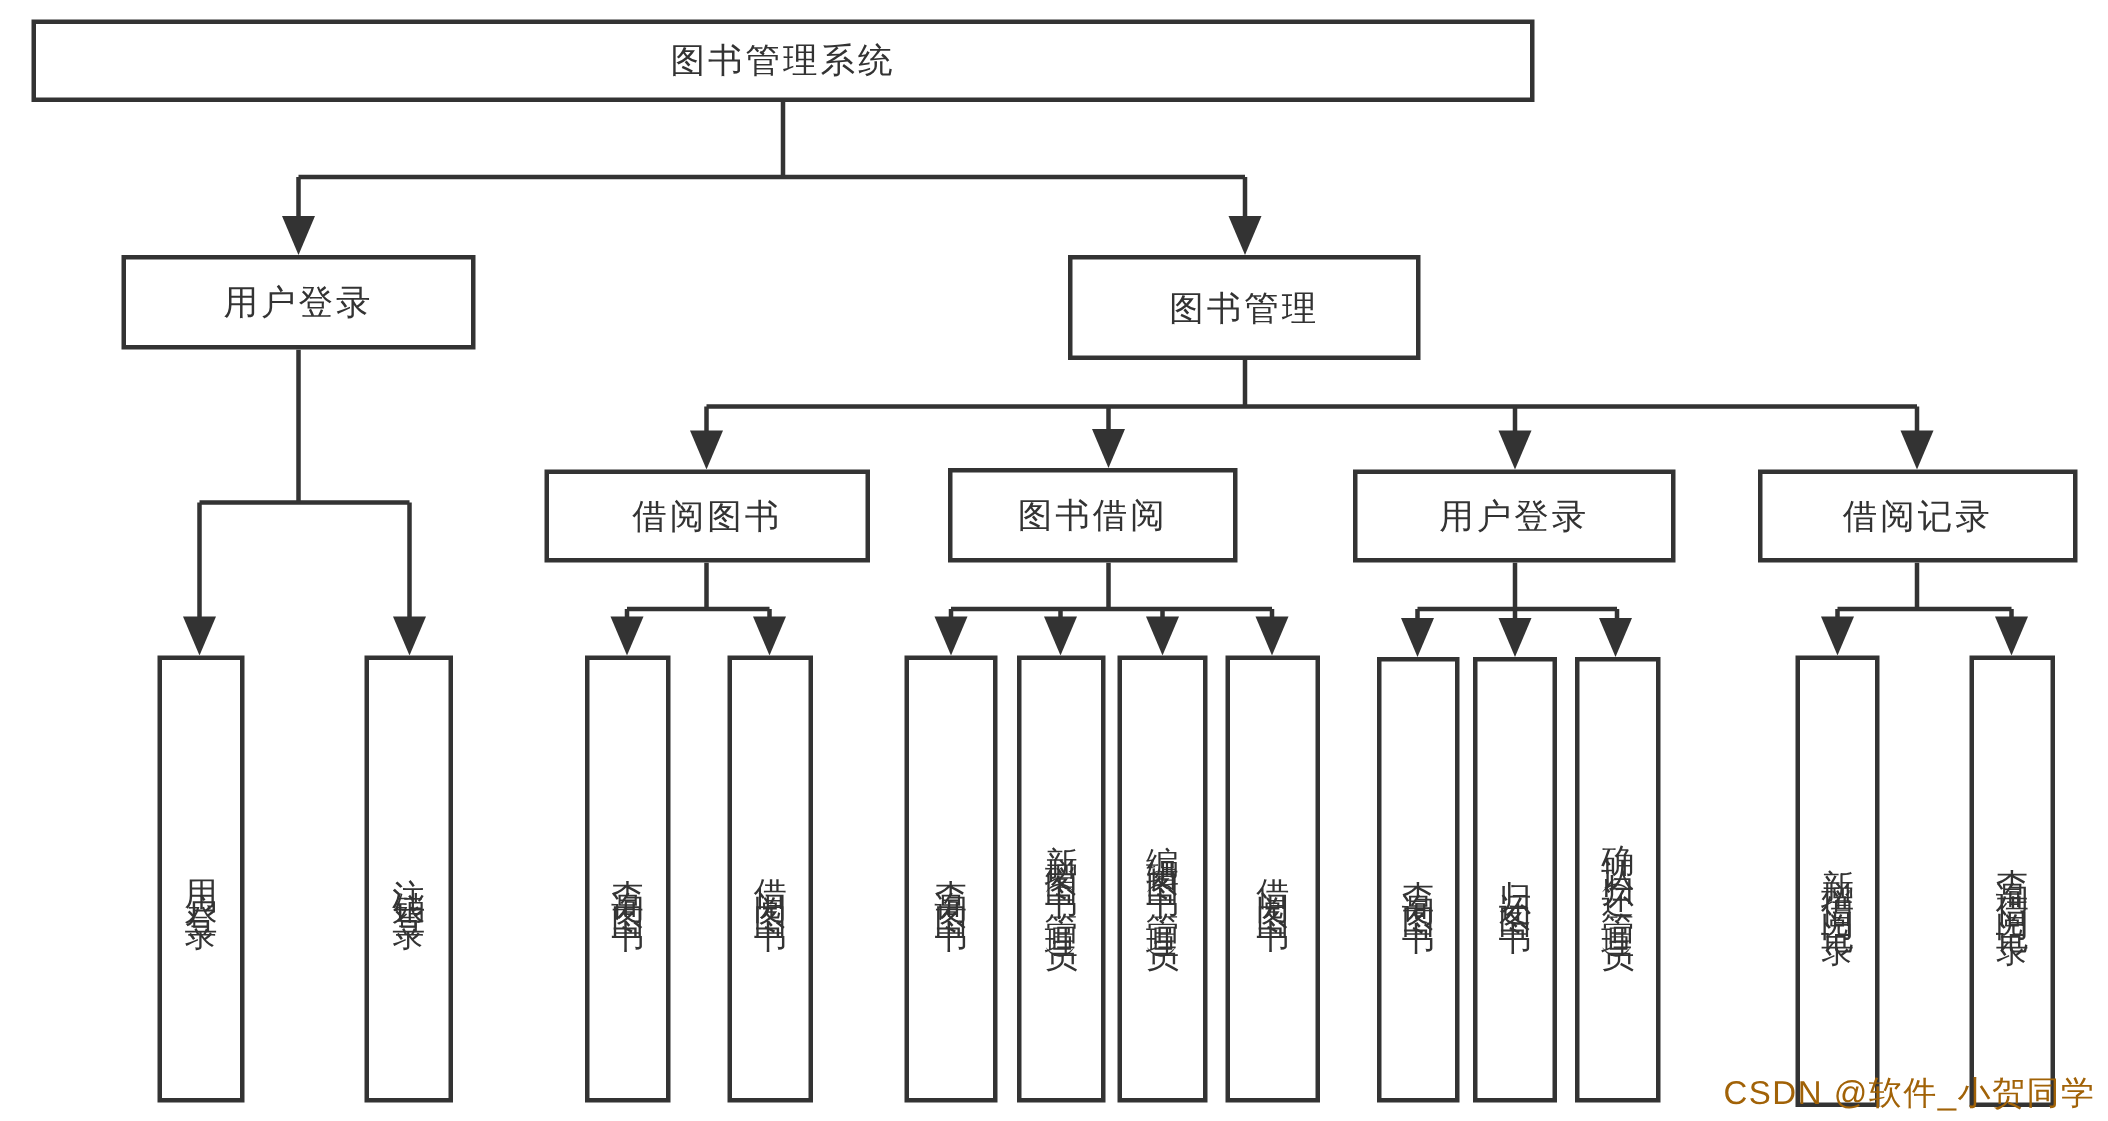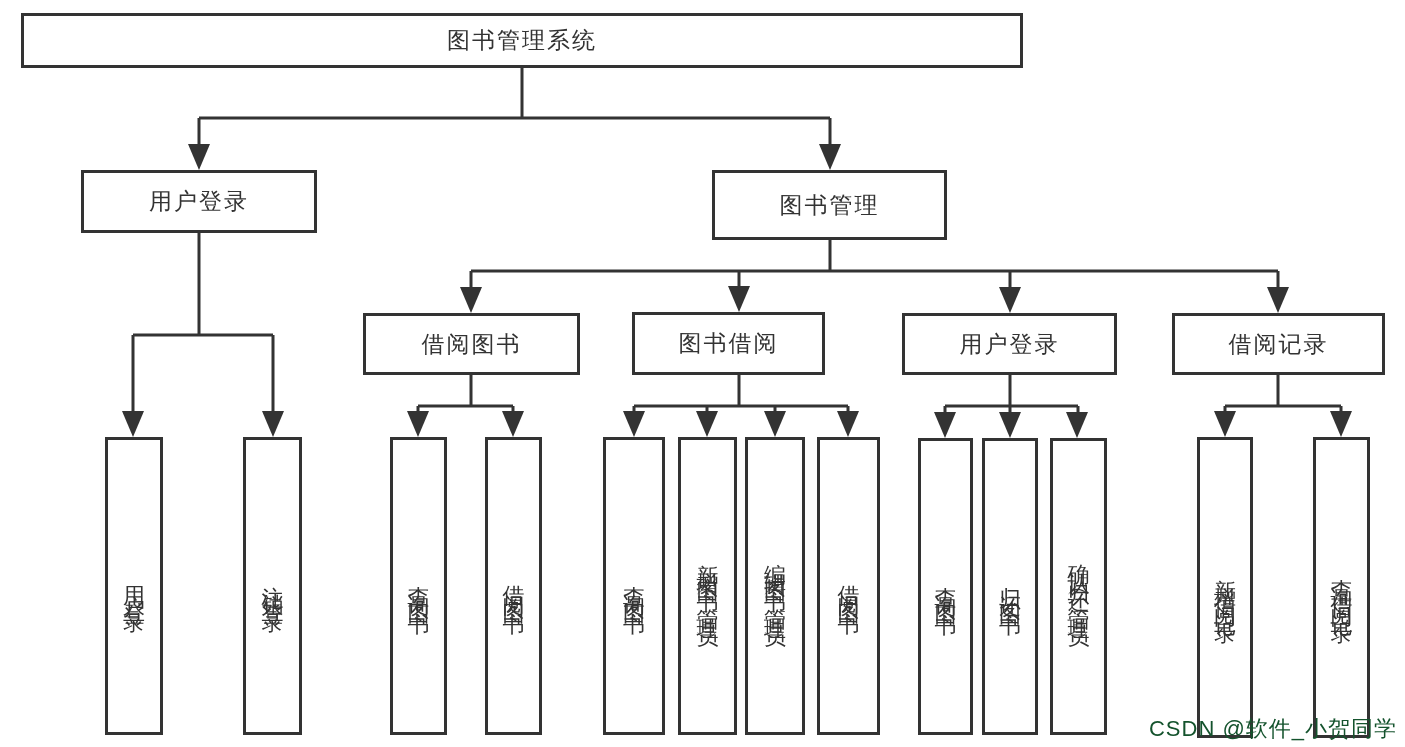--- a/index.html
+++ b/index.html
@@ -35,21 +35,21 @@
     line-height:1;
     letter-spacing:9px;
     color:#333333;
     white-space:nowrap;
   }
   .watermark{
     position:absolute;
     right:8px;
     bottom:3px;
     font-size:22px;
-    color:#14532d;
+    color:#a16207;
     letter-spacing:1px;
     z-index:2;
     white-space:nowrap;
   }
 </style>
 </head>
 <body>
 
 <div class="canvas">
 

